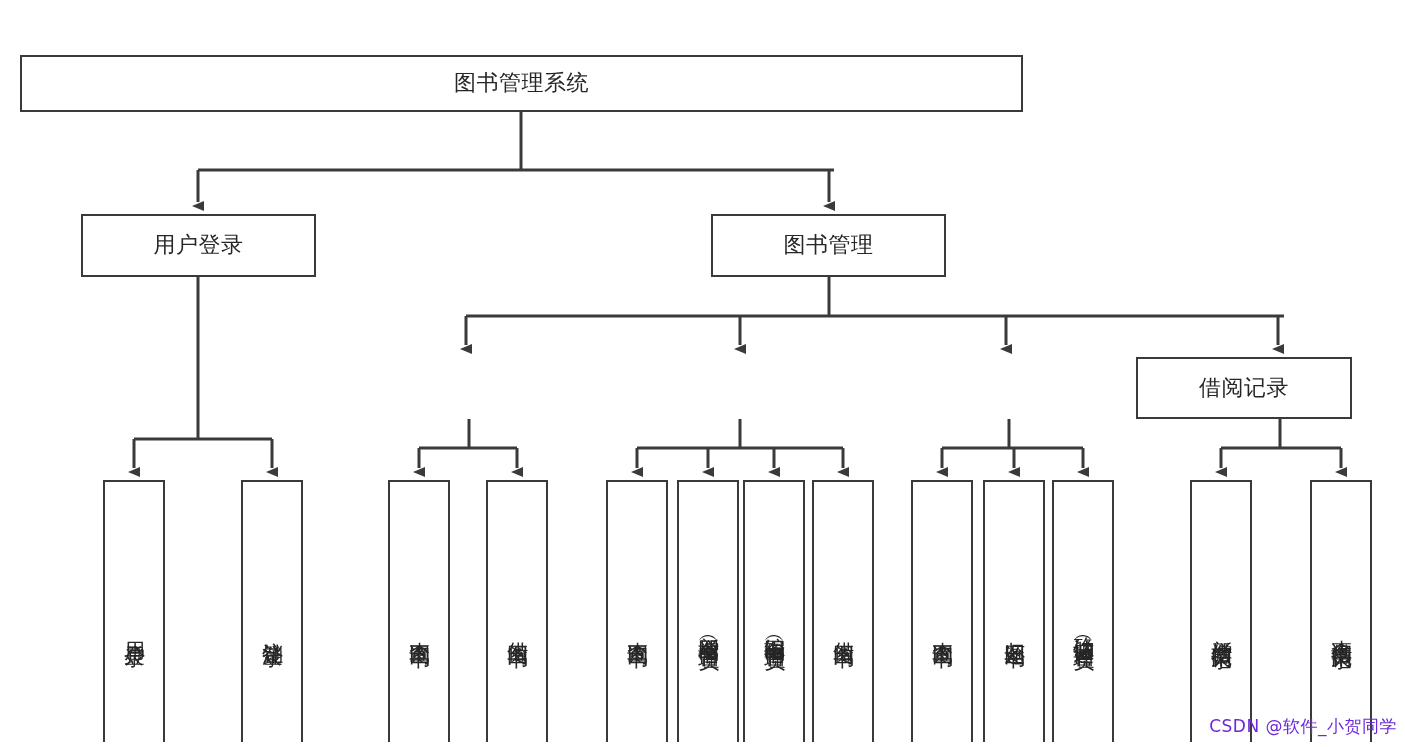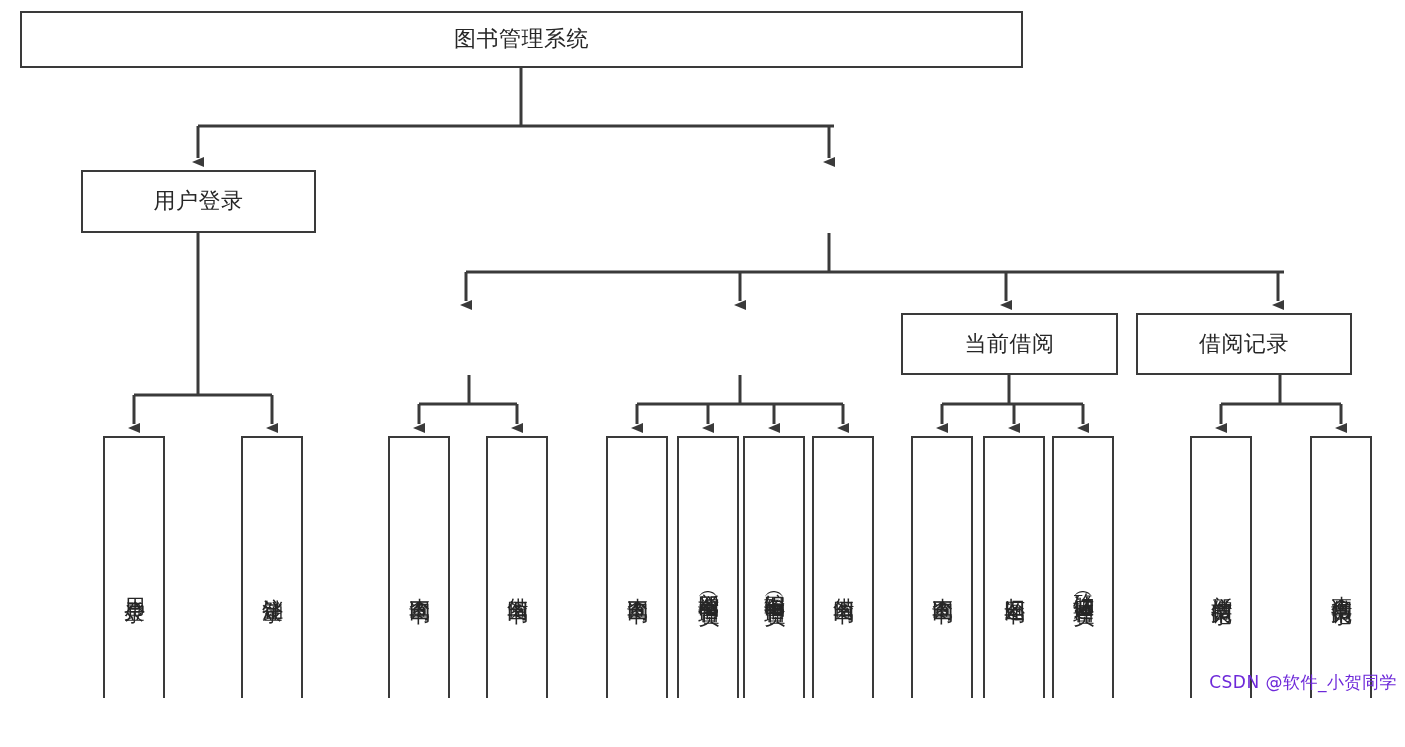--- a/index.html
+++ b/index.html
@@ -9,20 +9,21 @@
   }
   body {
     font-family: "DejaVu Sans", "Liberation Sans", sans-serif;
   }
   #canvas {
     position: relative;
     width: 1405px;
     height: 698px;
     background: #ffffff;
     overflow: hidden;
+    margin-top: 44px;
   }
   svg.wires {
     position: absolute;
     left: 0;
     top: 0;
     width: 1405px;
     height: 747px;
     pointer-events: none;
   }
   .node {
@@ -122,24 +123,24 @@
     </g>
   </svg>
 
   <div class="node node-h" style="left:20px;top:11px;width:1003px;height:57px;">
     <span>图书管理系统</span>
   </div>
 
   <div class="node node-h" style="left:81px;top:170px;width:235px;height:63px;">
     <span>用户登录</span>
   </div>
+  <div class="node node-h" style="left:711px;top:170px;width:235px;height:63px;">
+    <span>图书管理</span>
+  </div>
 
-  <div class="node node-h" style="left:901px;top:313px;width:217px;height:62px;">
-    <span>当前借阅</span>
-  </div>
   <div class="node node-h" style="left:1136px;top:313px;width:216px;height:62px;">
     <span>借阅记录</span>
   </div>
 
   <div class="node node-v" style="left:103px;top:436px;width:62px;height:298px;">
     <span class="vtext">用户登录</span>
   </div>
   <div class="node node-v" style="left:241px;top:436px;width:62px;height:298px;">
     <span class="vtext">注销登录</span>
   </div>

